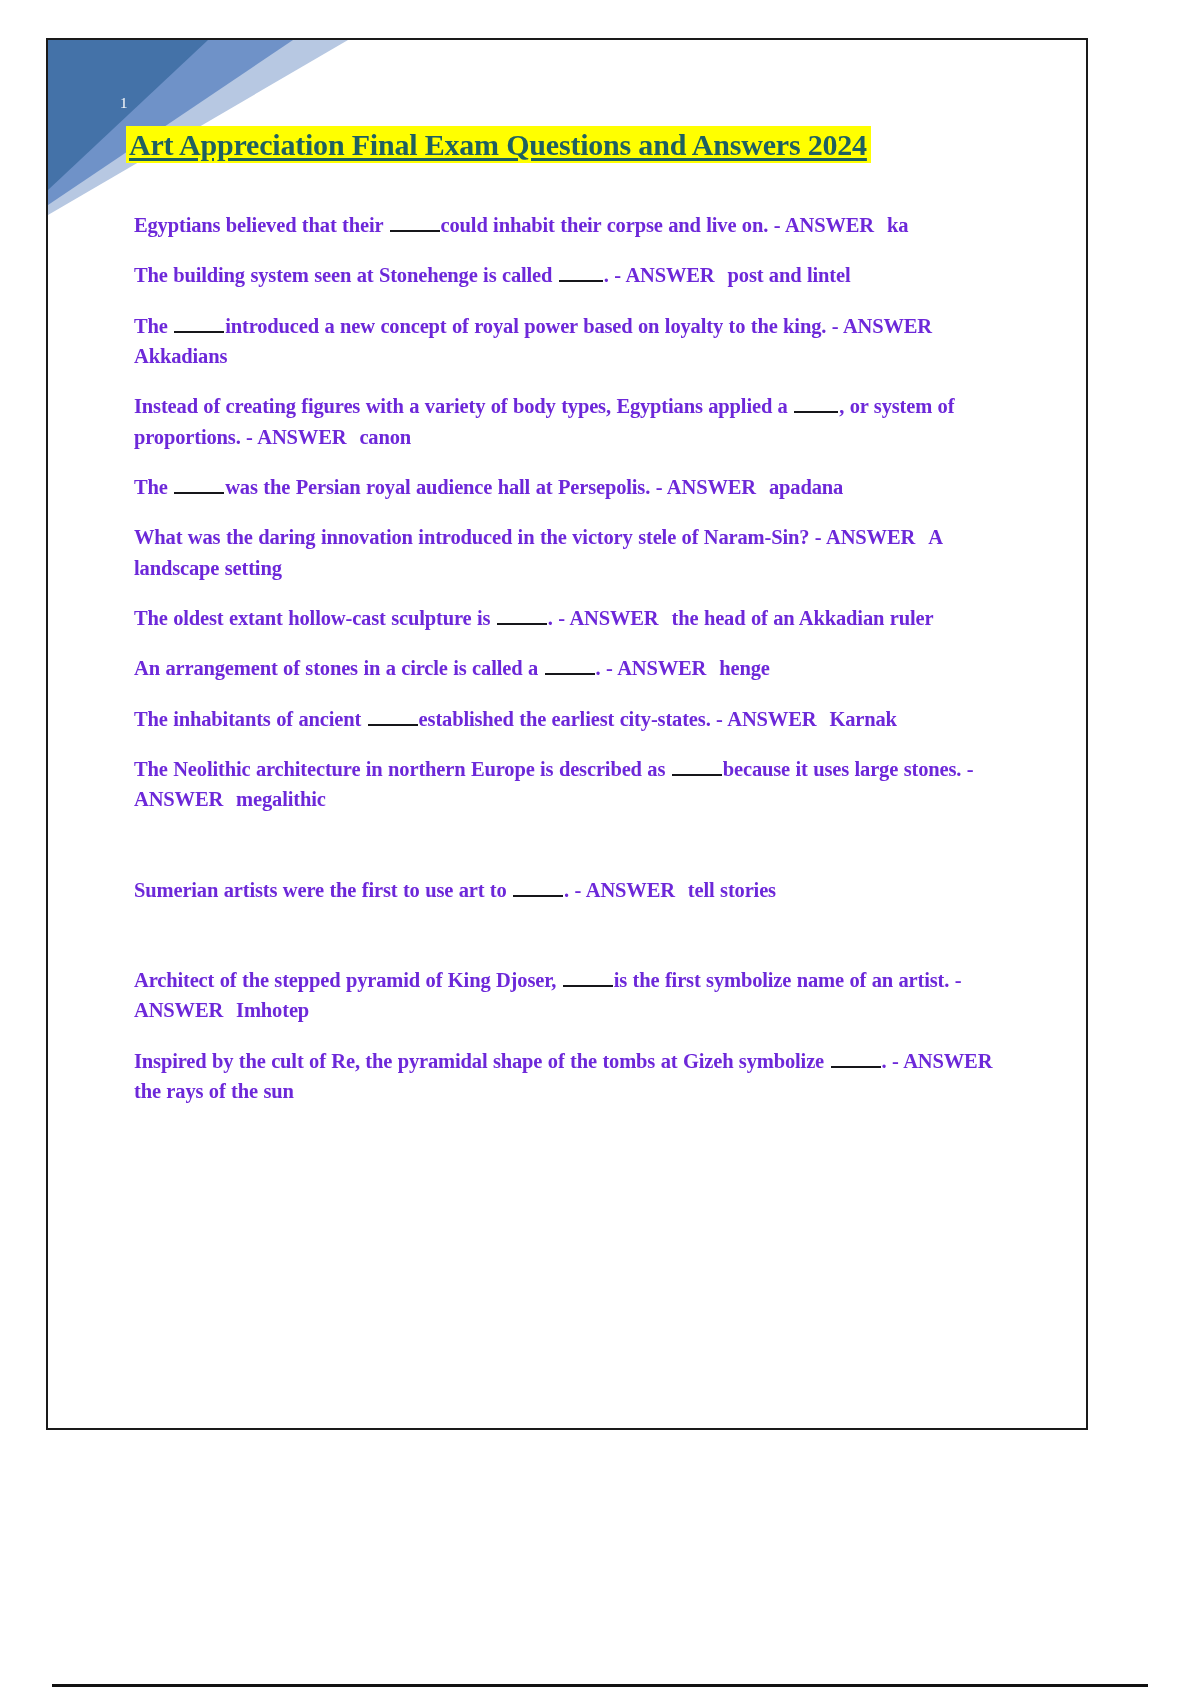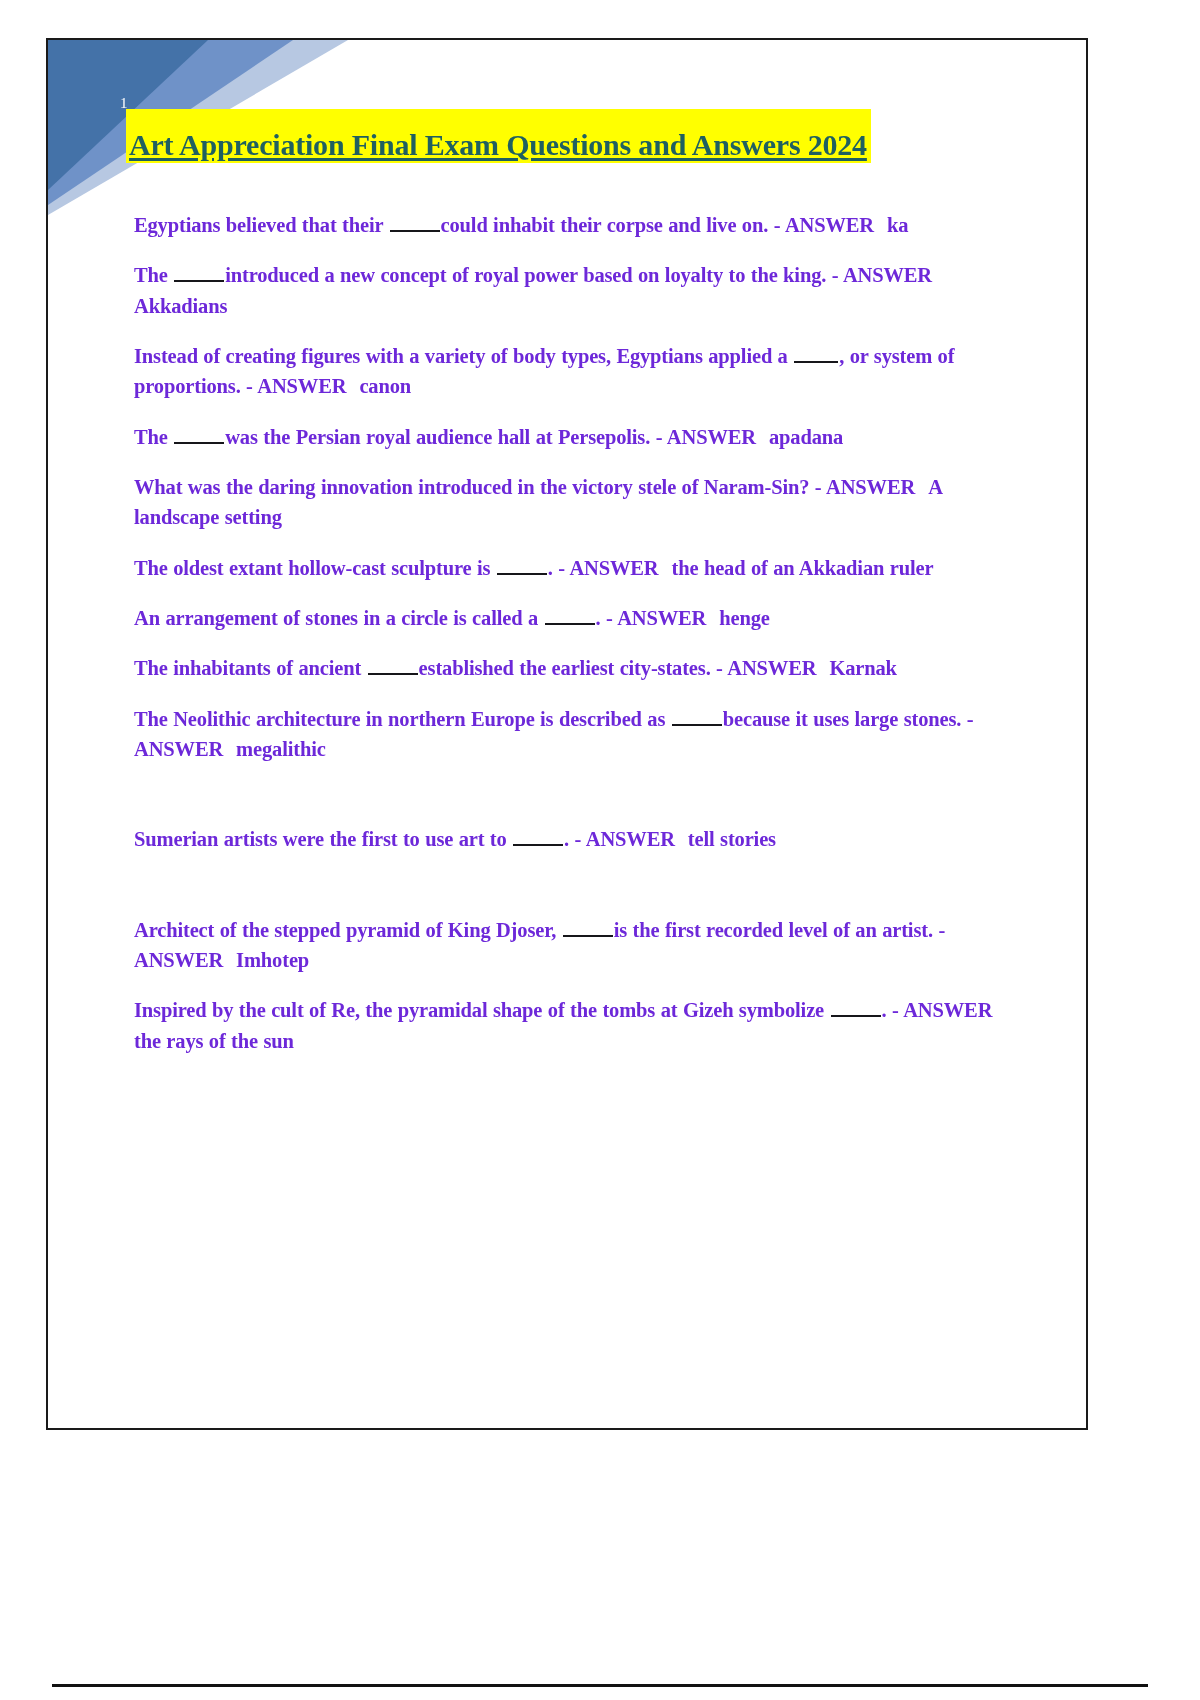--- a/index.html
+++ b/index.html
@@ -81,21 +81,21 @@
     display: inline;
     background: #ffff00;
     color: #1f6060;
     font-family: "Liberation Serif", "DejaVu Serif", serif;
     font-size: 30px;
     font-weight: bold;
     line-height: 1.5;
     text-decoration: underline;
     text-underline-offset: 3px;
     letter-spacing: -0.2px;
-    padding: 19px 4px 2px 3px;
+    padding: 2px 4px 2px 3px;
     box-decoration-break: clone;
     -webkit-box-decoration-break: clone;
   }
 
   
   .content {
     position: absolute;
     left: 86px;
     top: 170px;
     width: 890px;
@@ -143,28 +143,29 @@
   </div>
 
   <div class="page-number">1</div>
 
   <div class="doc-title-wrap">
     <span class="doc-title">Art Appreciation Final Exam Questions and Answers 2024</span>
   </div>
 
   <div class="content">
       <div class="qa-item"><span>Egyptians believed that their</span> <span class="blank w5" style="color: transparent;"></span><span>could inhabit their corpse and live on.</span> <span class="sep">-</span> <span class="ans-label">ANSWER</span><span class="ans-gap"></span><span class="ans-text">ka</span></div>
+      <div class="qa-item"><span>The building system seen at Stonehenge is called</span> <span class="blank w4" style="color: transparent;"></span><span>.</span> <span class="sep">-</span> <span class="ans-label">ANSWER</span><span class="ans-gap"></span><span class="ans-text">post and lintel</span></div>
       <div class="qa-item"><span>The</span> <span class="blank w5" style="color: transparent;"></span><span>introduced a new concept of royal power based on loyalty to the king.</span> <span class="sep">-</span> <span class="ans-label">ANSWER</span><span class="ans-gap"></span><span class="ans-text">Akkadians</span></div>
       <div class="qa-item"><span>Instead of creating figures with a variety of body types, Egyptians applied a</span> <span class="blank w4" style="color: transparent;"></span><span>, or system of proportions.</span> <span class="sep">-</span> <span class="ans-label">ANSWER</span><span class="ans-gap"></span><span class="ans-text">canon</span></div>
       <div class="qa-item"><span>The</span> <span class="blank w5" style="color: transparent;"></span><span>was the Persian royal audience hall at Persepolis.</span> <span class="sep">-</span> <span class="ans-label">ANSWER</span><span class="ans-gap"></span><span class="ans-text">apadana</span></div>
       <div class="qa-item"><span>What was the daring innovation introduced in the victory stele of Naram-Sin?</span>  <span class="sep">-</span> <span class="ans-label">ANSWER</span><span class="ans-gap"></span><span class="ans-text">A landscape setting</span></div>
       <div class="qa-item"><span>The oldest extant hollow-cast sculpture is</span> <span class="blank w5" style="color: transparent;"></span><span>.</span> <span class="sep">-</span> <span class="ans-label">ANSWER</span><span class="ans-gap"></span><span class="ans-text">the head of an Akkadian ruler</span></div>
       <div class="qa-item"><span>An arrangement of stones in a circle is called a</span> <span class="blank w5" style="color: transparent;"></span><span>.</span> <span class="sep">-</span> <span class="ans-label">ANSWER</span><span class="ans-gap"></span><span class="ans-text">henge</span></div>
       <div class="qa-item"><span>The inhabitants of ancient</span> <span class="blank w5" style="color: transparent;"></span><span>established the earliest city-states.</span> <span class="sep">-</span> <span class="ans-label">ANSWER</span><span class="ans-gap"></span><span class="ans-text">Karnak</span></div>
       <div class="qa-item gap-after"><span>The Neolithic architecture in northern Europe is described as</span> <span class="blank w5" style="color: transparent;"></span><span>because it uses large stones.</span> <span class="sep">-</span> <span class="ans-label">ANSWER</span><span class="ans-gap"></span><span class="ans-text">megalithic</span></div>
       <div class="qa-item gap-after"><span>Sumerian artists were the first to use art to</span> <span class="blank w5" style="color: transparent;"></span><span>.</span> <span class="sep">-</span> <span class="ans-label">ANSWER</span><span class="ans-gap"></span><span class="ans-text">tell stories</span></div>
-      <div class="qa-item"><span>Architect of the stepped pyramid of King Djoser,</span> <span class="blank w5" style="color: transparent;"></span><span>is the first recorded level of an artist.</span> <span class="sep">-</span> <span class="ans-label">ANSWER</span><span class="ans-gap"></span><span class="ans-text">Imhotep</span></div>
+      <div class="qa-item"><span>Architect of the stepped pyramid of King Djoser,</span> <span class="blank w5" style="color: transparent;"></span><span>is the first symbolize name of an artist.</span> <span class="sep">-</span> <span class="ans-label">ANSWER</span><span class="ans-gap"></span><span class="ans-text">Imhotep</span></div>
       <div class="qa-item"><span>Inspired by the cult of Re, the pyramidal shape of the tombs at Gizeh symbolize</span> <span class="blank w5" style="color: transparent;"></span><span>.</span> <span class="sep">-</span> <span class="ans-label">ANSWER</span><span class="ans-gap"></span><span class="ans-text">the rays of the sun</span></div>
     </div>
 
 </div>
 
 <div class="bottom-rule"></div>
 
 </body></html>

